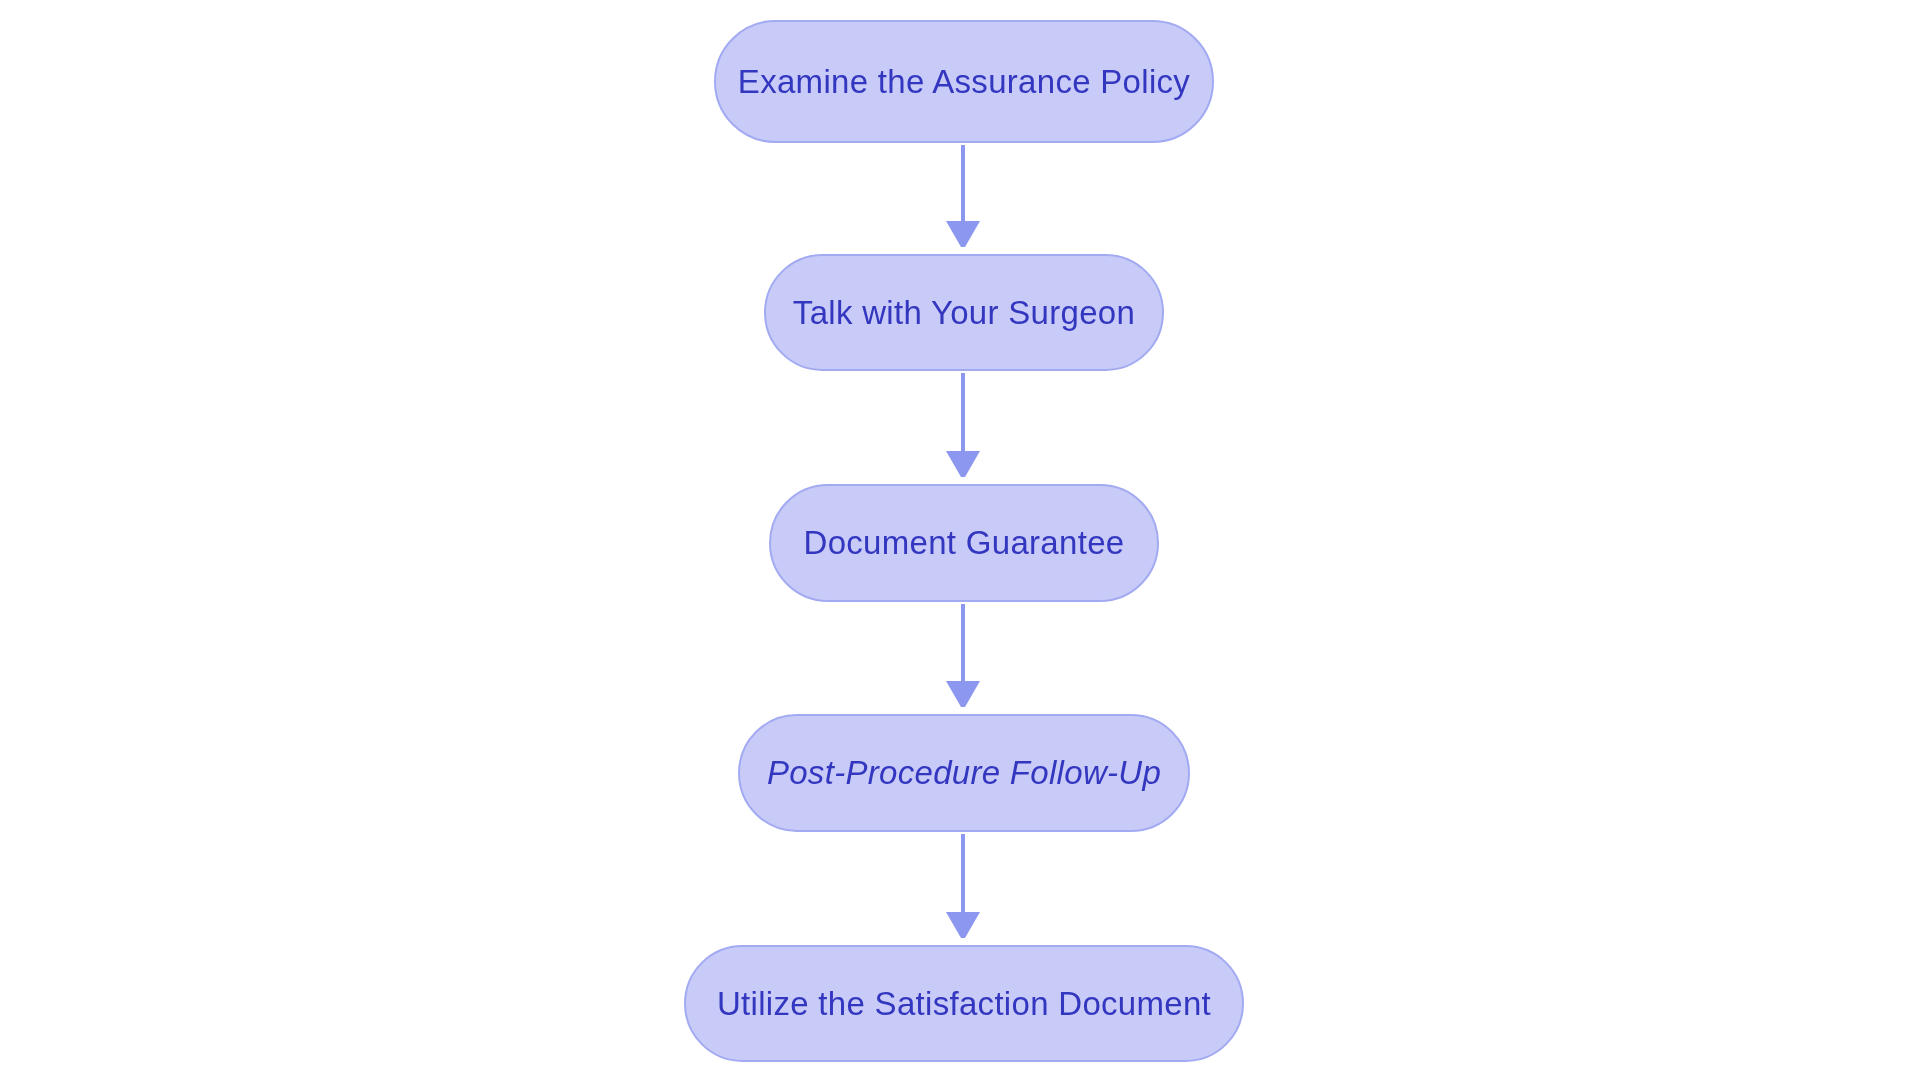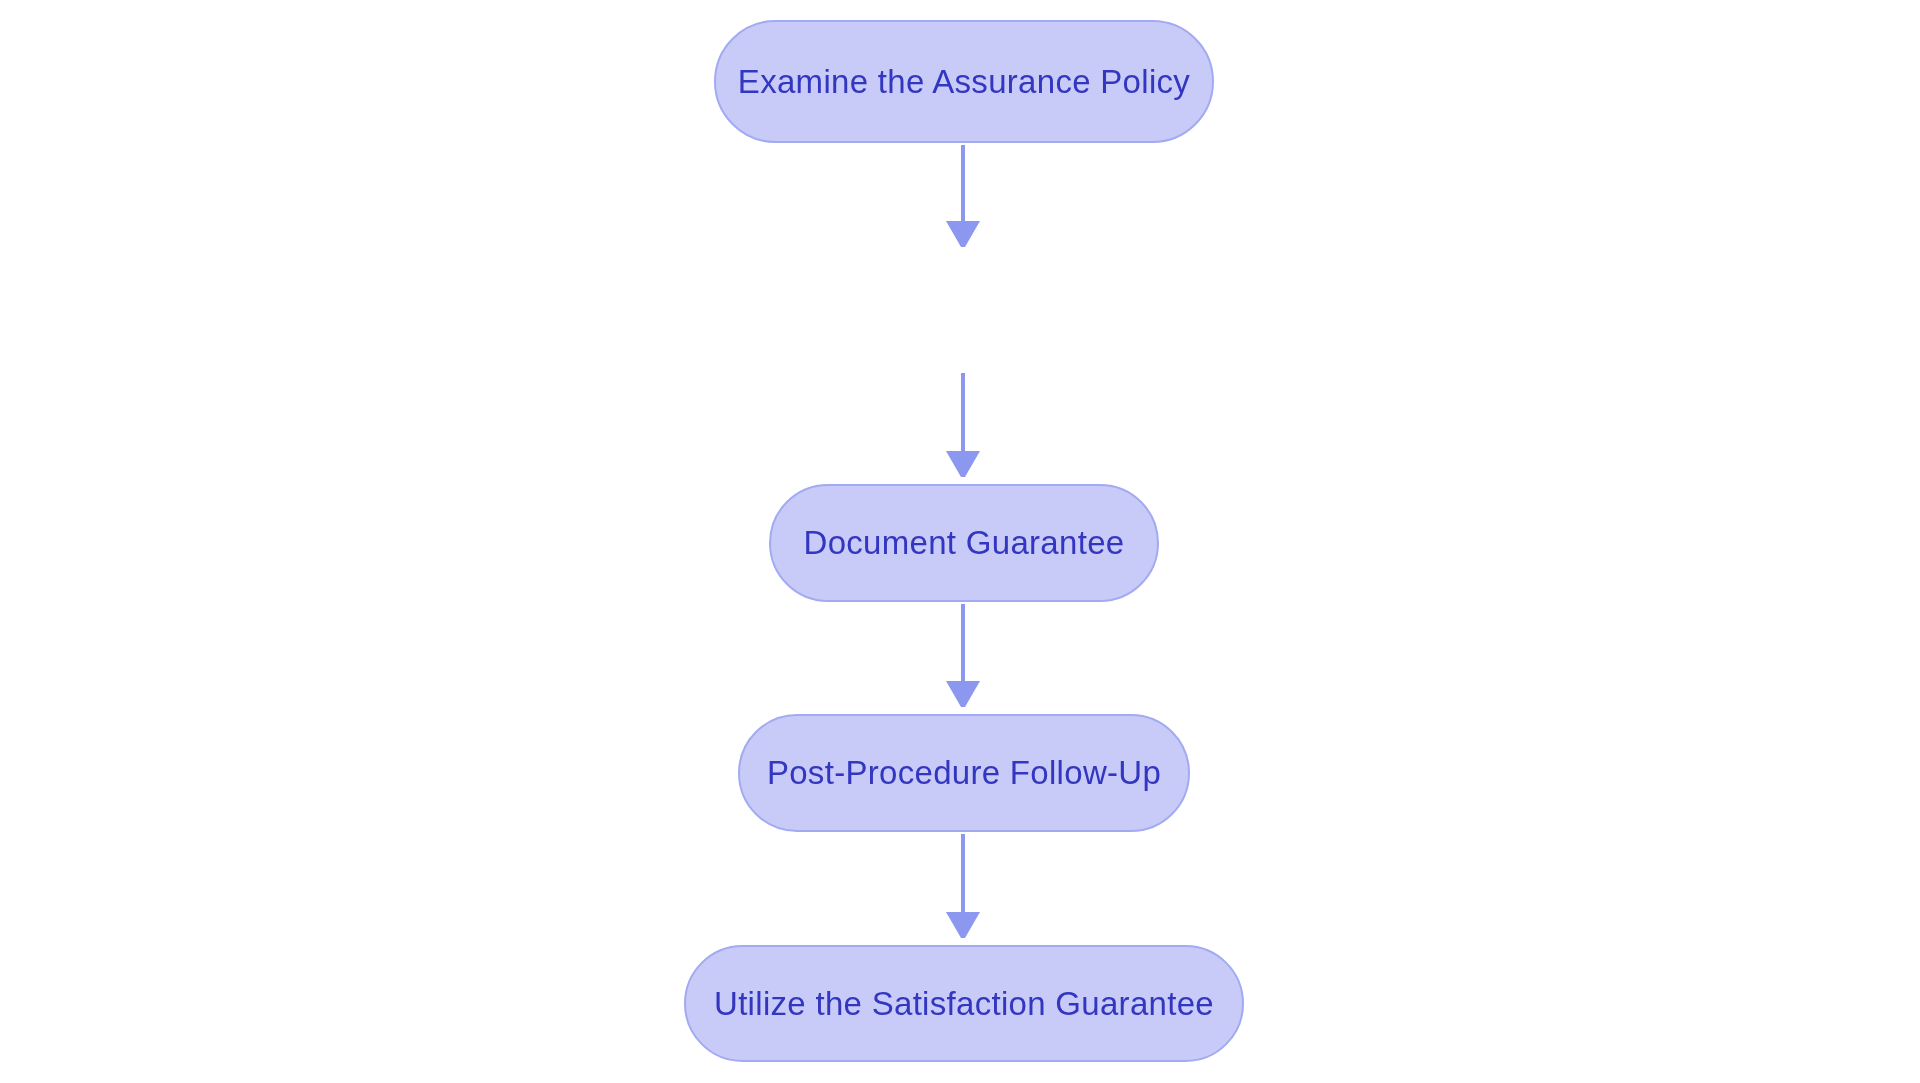--- a/index.html
+++ b/index.html
@@ -33,21 +33,21 @@
     color: var(--node-text);
     font-size: 33px;
     font-weight: 500;
     letter-spacing: 0.3px;
     white-space: nowrap;
     text-align: center;
   }
   .n1 { left: 710px; top: 16px;  width: 500px; height: 123px; }
   .n2 { left: 760px; top: 250px; width: 400px; height: 117px; }
   .n3 { left: 765px; top: 480px; width: 390px; height: 118px; }
-  .n4 { left: 734px; top: 710px; width: 452px; height: 118px; }
+  .n4 { left: 734px; top: 710px; width: 452px; height: 118px; font-style: italic; }
   .n5 { left: 680px; top: 941px; width: 560px; height: 117px; }
 
   .connector {
     position: absolute;
     left: 944px;
     width: 30px;
     display: flex;
     flex-direction: column;
     align-items: center;
   }
@@ -75,20 +75,23 @@
 
   <div class="node n1">
     <span>Examine the Assurance Policy</span>
   </div>
 
   <div class="connector c1">
     <div class="line"></div>
     <div class="head"></div>
   </div>
 
+  <div class="node n2">
+    <span>Talk with Your Surgeon</span>
+  </div>
 
   <div class="connector c2">
     <div class="line"></div>
     <div class="head"></div>
   </div>
 
   <div class="node n3">
     <span>Document Guarantee</span>
   </div>
 
@@ -100,16 +103,16 @@
   <div class="node n4">
     <span>Post-Procedure Follow-Up</span>
   </div>
 
   <div class="connector c4">
     <div class="line"></div>
     <div class="head"></div>
   </div>
 
   <div class="node n5">
-    <span>Utilize the Satisfaction Guarantee</span>
+    <span>Utilize the Satisfaction Document</span>
   </div>
 
 </div>
 
 </body></html>

